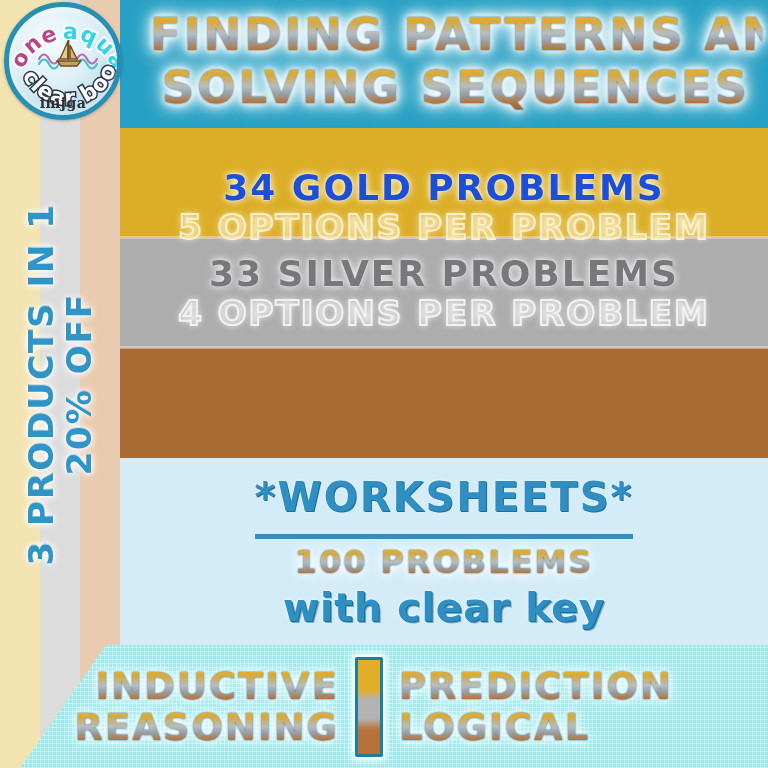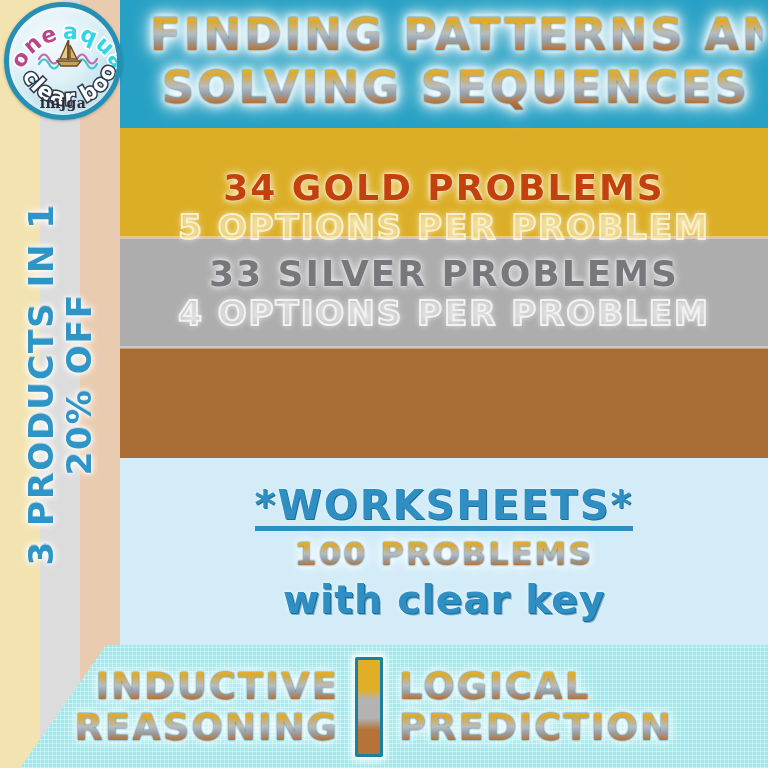--- a/index.html
+++ b/index.html
@@ -98,21 +98,21 @@
     position: absolute; left: 120px; right: 0;
     display: flex; flex-direction: column;
     align-items: center; justify-content: center;
     z-index: 6; gap: 4px;
   }
 
   .metal-head  { font-size: 36px; letter-spacing: 2px; }
   .metal-sub   { font-size: 34px; letter-spacing: 2px; }
 
   .gold-head {
-    color: #c2410c;
+    color: #1d4ed8;
     text-shadow:
       0 0 2px #f7eec4, 0 0 5px #f7eec4,
       0 0 9px rgba(255,252,224,.95), 2px 2px 0 rgba(0,0,0,.10);
     margin-top: 47px;
   }
   .gold-sub {
     color: transparent;
     -webkit-text-stroke: 2px #f8efcd;
     text-shadow: 0 0 7px rgba(255,253,230,.85);
   }
@@ -146,21 +146,21 @@
     position: absolute; left: 120px; right: 0; top: 458px; height: 190px;
     z-index: 6;
     display: flex; flex-direction: column;
     align-items: center; justify-content: center; gap: 7px;
   }
   .worksheets {
     font-size: 40px; letter-spacing: 2px;
     color: #2f8fc2;
     text-shadow: 1px 1px 0 #1c6e99, 0 0 3px rgba(255,255,255,.8);
     border-bottom: 5px solid #2f8fc2;
-    padding-bottom: 1px;
+    padding-bottom: 17px;
   }
   .hundred {
     font-size: 32px; letter-spacing: 2px;
     background: linear-gradient(180deg,
         #e8b52a 0%, #d9a93a 24%,
         #b8bcc0 50%, #9aa3ad 64%,
         #b5773f 84%, #9a6130 100%);
     -webkit-background-clip: text; background-clip: text;
     color: transparent; -webkit-text-fill-color: transparent;
     filter:
@@ -314,22 +314,22 @@
     <div class="answer-key">with clear key</div>
   </div>
 
   <div class="bottom-inner">
     <div class="bottom-col left">
       <div class="stencil bottom-line">INDUCTIVE</div>
       <div class="stencil bottom-line">REASONING</div>
     </div>
     <div class="divider-bar"></div>
     <div class="bottom-col right">
+      <div class="stencil bottom-line">PREDICTION</div>
       <div class="stencil bottom-line">LOGICAL</div>
-      <div class="stencil bottom-line">PREDICTION</div>
     </div>
   </div>
 
   <div class="vert-wrap">
     <div class="stencil vert-text vert-products">3 PRODUCTS IN 1</div>
     <div class="stencil vert-text vert-off">20% OFF</div>
   </div>
 
   <div class="logo">
     <svg width="118" height="118" viewBox="0 0 118 118">

